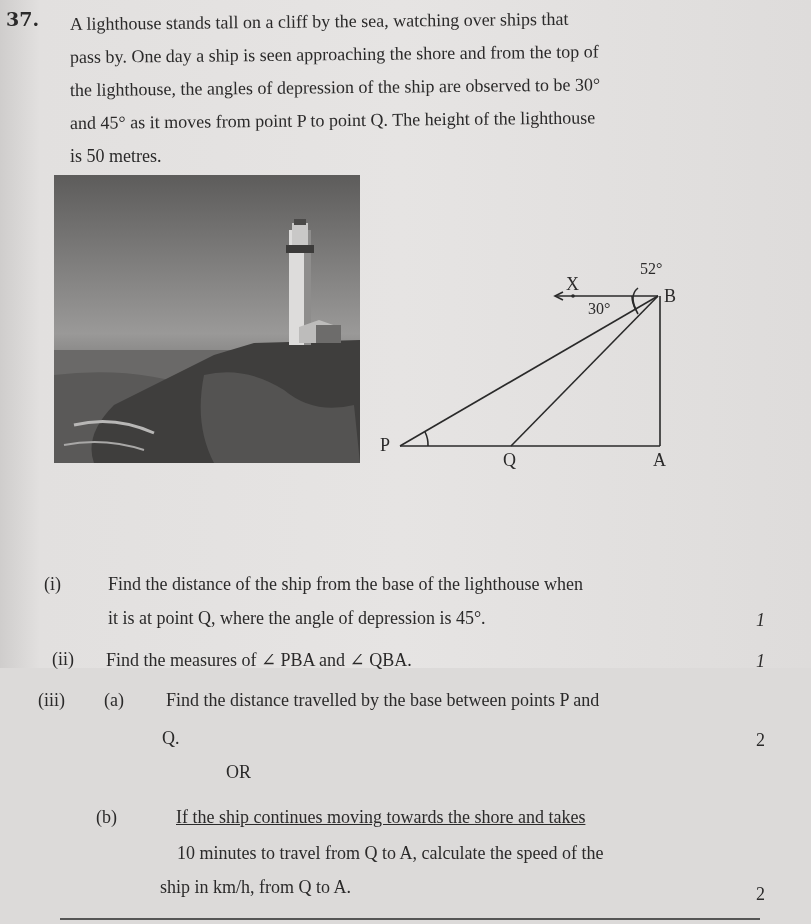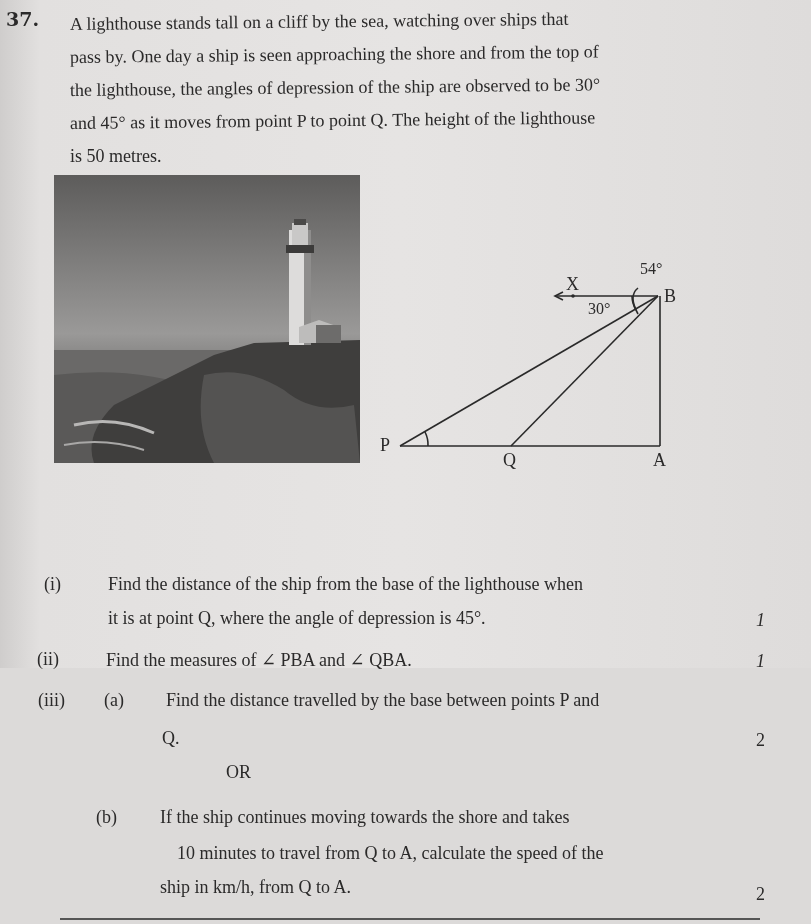--- a/index.html
+++ b/index.html
@@ -72,42 +72,42 @@
         <path d="M262 46 A28 28 0 0 0 266 60"></path>
         <path d="M268 38 Q258 46 268 64"></path>
       </g>
       <circle cx="203" cy="46" r="1.8" fill="#2a2a2a"></circle>
     </svg>
     <span class="txt" style="left:196px;top:24px;">X</span>
     <span class="txt" style="left:294px;top:36px;">B</span>
     <span class="txt" style="left:10px;top:185px;">P</span>
     <span class="txt" style="left:133px;top:200px;">Q</span>
     <span class="txt" style="left:283px;top:200px;">A</span>
-    <span class="txt" style="left:270px;top:10px;font-size:16px;">54°</span>
+    <span class="txt" style="left:270px;top:10px;font-size:16px;">52°</span>
     <span class="txt" style="left:218px;top:50px;font-size:16px;">30°</span>
   </div>
 
 
   <div class="txt" style="left:44px;top:574px;">(i)</div>
   <div class="txt" style="left:108px;top:574px;">Find the distance of the ship from the base of the lighthouse when</div>
   <div class="txt" style="left:108px;top:608px;">it is at point Q, where the angle of depression is 45°.</div>
   <div class="mark" style="left:756px;top:610px;">1</div>
 
-  <div class="txt" style="left:37px;top:649px;text-align:center;">(ii)</div>
+  <div class="txt" style="left:52px;top:649px;text-align:center;">(ii)</div>
   <div class="txt" style="left:106px;top:649px;">Find the measures of ∠ PBA and ∠ QBA.</div>
   <div class="mark" style="left:756px;top:651px;">1</div>
 
   <div class="txt" style="left:38px;top:690px;">(iii)</div>
   <div class="txt" style="left:104px;top:690px;">(a)</div>
   <div class="txt" style="left:166px;top:690px;">Find the distance travelled by the base between points P and</div>
   <div class="txt" style="left:162px;top:728px;">Q.</div>
   <div class="mark up" style="left:756px;top:730px;">2</div>
 
   <div class="txt" style="left:226px;top:762px;font-weight:normal;">OR</div>
 
   <div class="txt" style="left:96px;top:807px;">(b)</div>
-  <div class="txt" style="left:160px;top:807px;">If the ship continues moving towards the shore and takes</div>
+  <div class="txt" style="left:176px;top:807px;text-decoration:underline;">If the ship continues moving towards the shore and takes</div>
   <div class="txt" style="left:160px;top:843px;margin-left:17px;">10 minutes to travel from Q to A, calculate the speed of the</div>
   <div class="txt" style="left:160px;top:877px;">ship in km/h, from Q to A.</div>
   <div class="mark up" style="left:756px;top:884px;">2</div>
 
   <div class="rule"></div>
 </div>
 
 </body></html>

